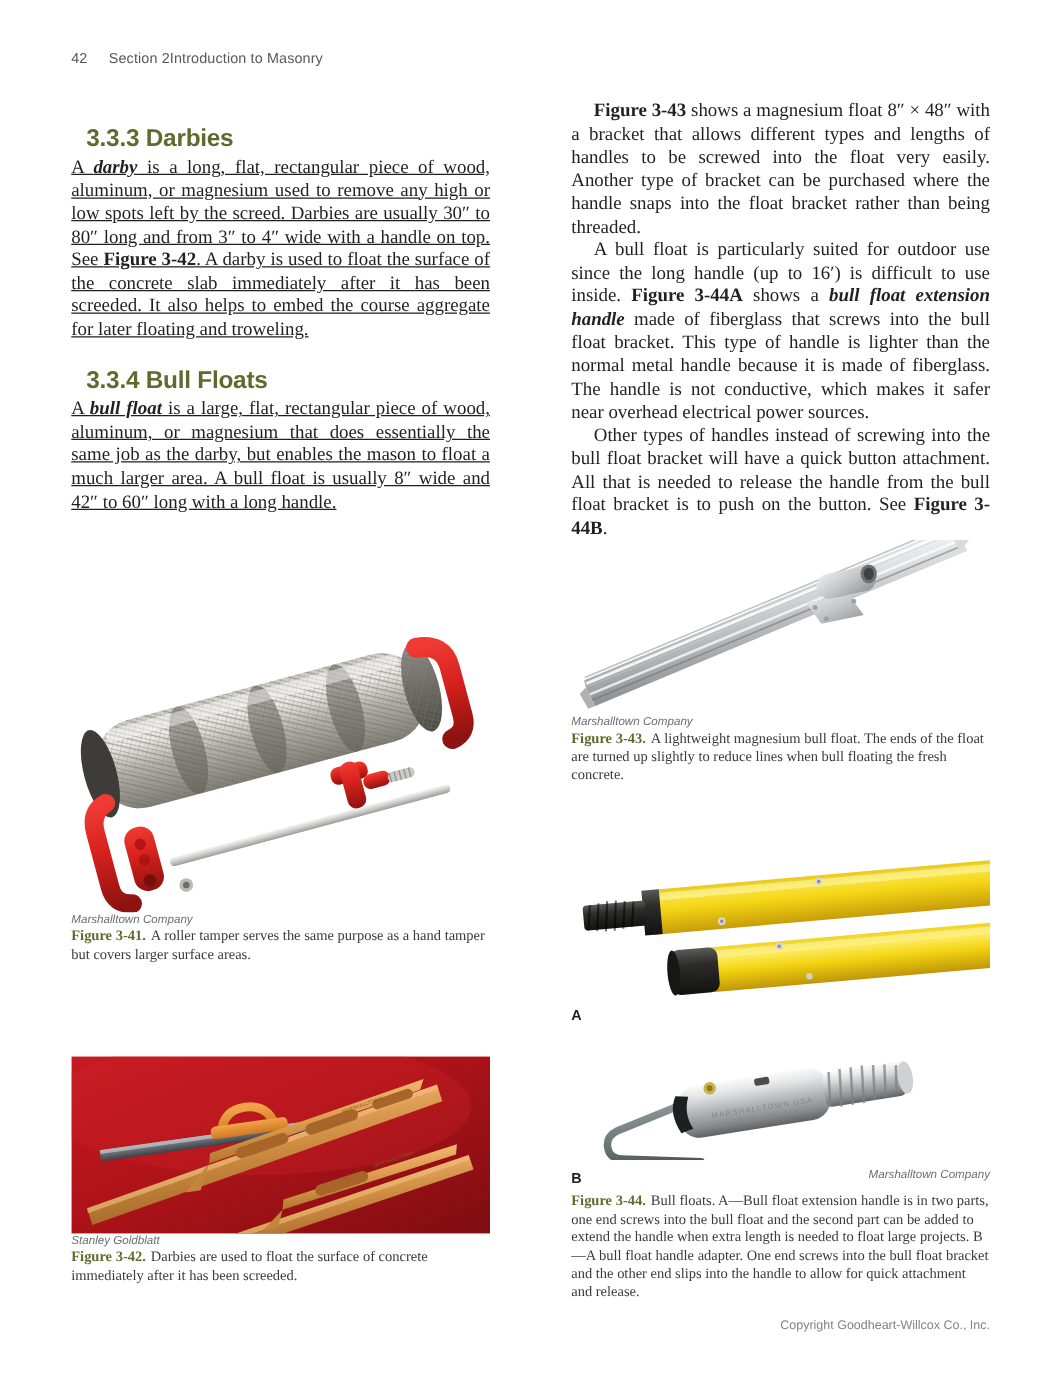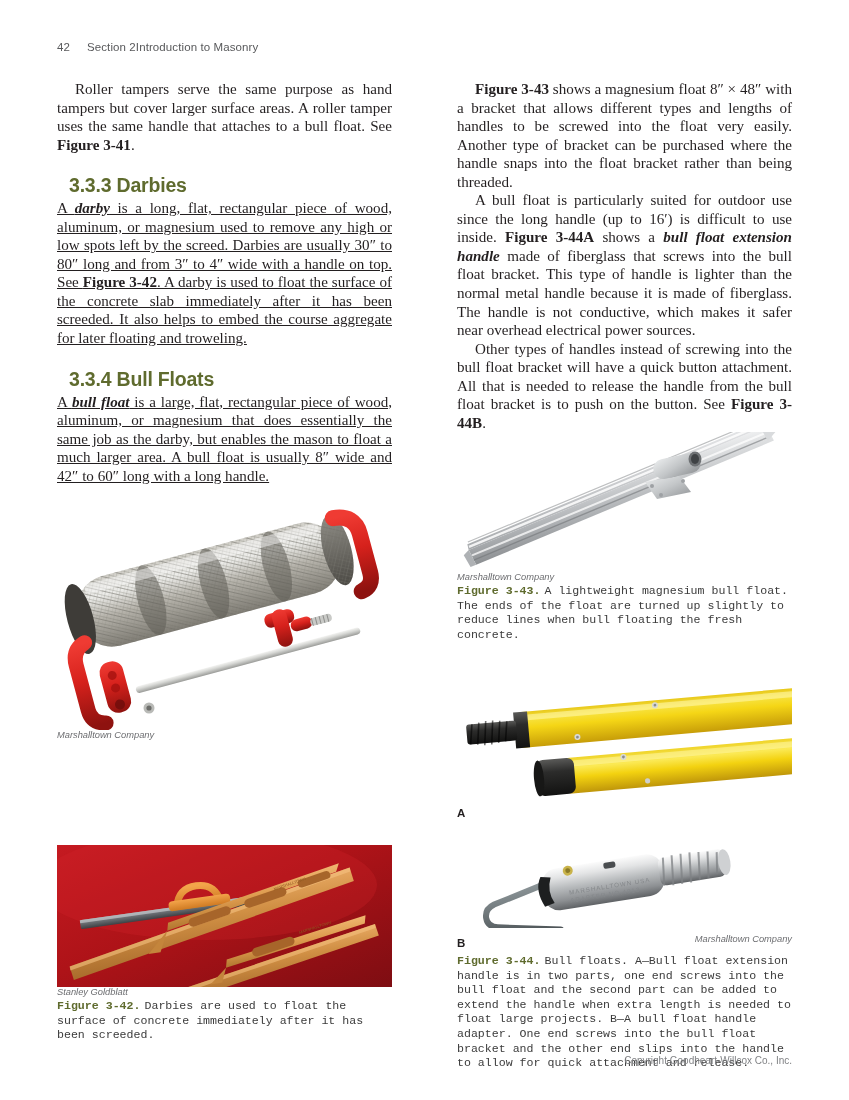--- a/index.html
+++ b/index.html
@@ -75,21 +75,21 @@
   }
   .credit {
     font-family: "Liberation Sans", sans-serif;
     font-style: italic;
     font-size: 9.3px;
     color: #6d6e71;
     text-align: left;
     line-height: 11px;
   }
   .caption {
-    font-family: Liberation Mono, monospace;
+    font-family: Liberation Serif, serif;
     font-size: 11.6px;
     line-height: 14.6px;
     color: #3b3b3b;
     margin-top: 1px;
   }
   .caption .fignum {
     color: #5f6b2e;
     font-weight: bold;
   }
   .caption .capsp { display: inline-block; width: 4px; }
@@ -132,21 +132,20 @@
 <body>
 
 <div class="page">
 
   <div class="running-head">
     <span class="pgnum">42</span><span class="sect">Section 2</span><span>Introduction to Masonry</span>
   </div>
 
   <div class="col col-left">
 
-    <p class="body"><span>Roller tampers serve the same purpose as hand tampers but cover larger surface areas. A roller tamper uses the same handle that attaches to a bull float. See </span><b>Figure 3-41</b><span>.</span></p>
 
     <h2 class="section-head" style="margin-top:20px;margin-bottom:2px;">3.3.3 Darbies</h2>
 
     <p class="body noindent"><span>A </span><i class="term">darby</i><span> is a long, flat, rectangular piece of wood, aluminum, or magnesium used to remove any high or low spots left by the screed. Darbies are usually 30″ to 80″ long and from 3″ to 4″ wide with a handle on top. See </span><b>Figure 3-42</b><span>. A darby is used to float the surface of the concrete slab immediately after it has been screeded. It also helps to embed the course aggregate for later floating and troweling.</span></p>
 
     <h2 class="section-head" style="margin-top:20px;margin-bottom:2px;">3.3.4 Bull Floats</h2>
 
     <p class="body noindent"><span>A </span><i class="term">bull float</i><span> is a large, flat, rectangular piece of wood, aluminum, or magnesium that does essentially the same job as the darby, but enables the mason to float a much larger area. A bull float is usually 8″ wide and 42″ to 60″ long with a long handle.</span></p>
   </div>
 
@@ -232,20 +231,21 @@
           <circle cx="12" cy="14" r="4.5" fill="#a5120f" opacity=".8"></circle>
           <circle cx="12" cy="27" r="4.5" fill="#a5120f" opacity=".8"></circle>
           <circle cx="12" cy="44" r="5" fill="#6d0d0b" opacity=".8"></circle>
         </g>
 
         <circle cx="92" cy="203" r="5.5" fill="#b9bab7"></circle>
         <circle cx="92" cy="203" r="2.6" fill="#6c6d6a"></circle>
       </svg>
     </div>
     <div class="credit">Marshalltown Company</div>
+    <div class="caption"><span class="fignum">Figure 3-41.</span><span class="capsp"></span><span>A roller tamper serves the same purpose as a hand tamper but covers larger surface areas.</span></div>
   </div>
 
   <div class="figure" style="left:57px; top:845px;">
     <div class="figure-img">
       <svg width="335" height="142" viewBox="0 0 335 142">
         <defs>
           <linearGradient id="redbg" x1="0" y1="0" x2="1" y2="1">
             <stop offset="0%" stop-color="#c51a21"></stop>
             <stop offset="45%" stop-color="#ae1318"></stop>
             <stop offset="100%" stop-color="#7e0d12"></stop>

